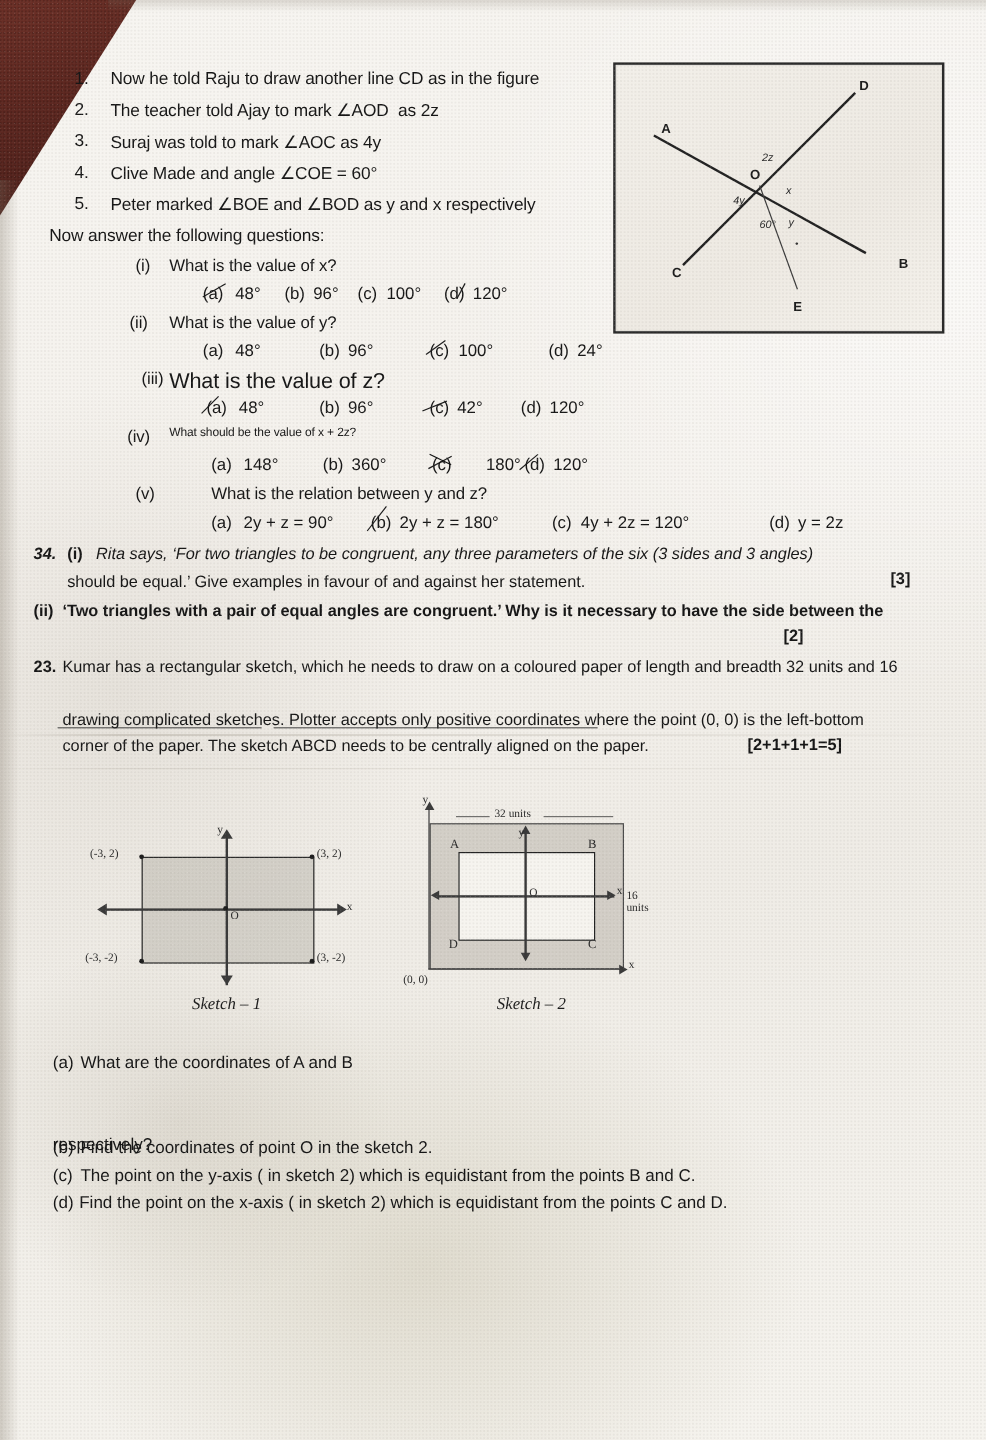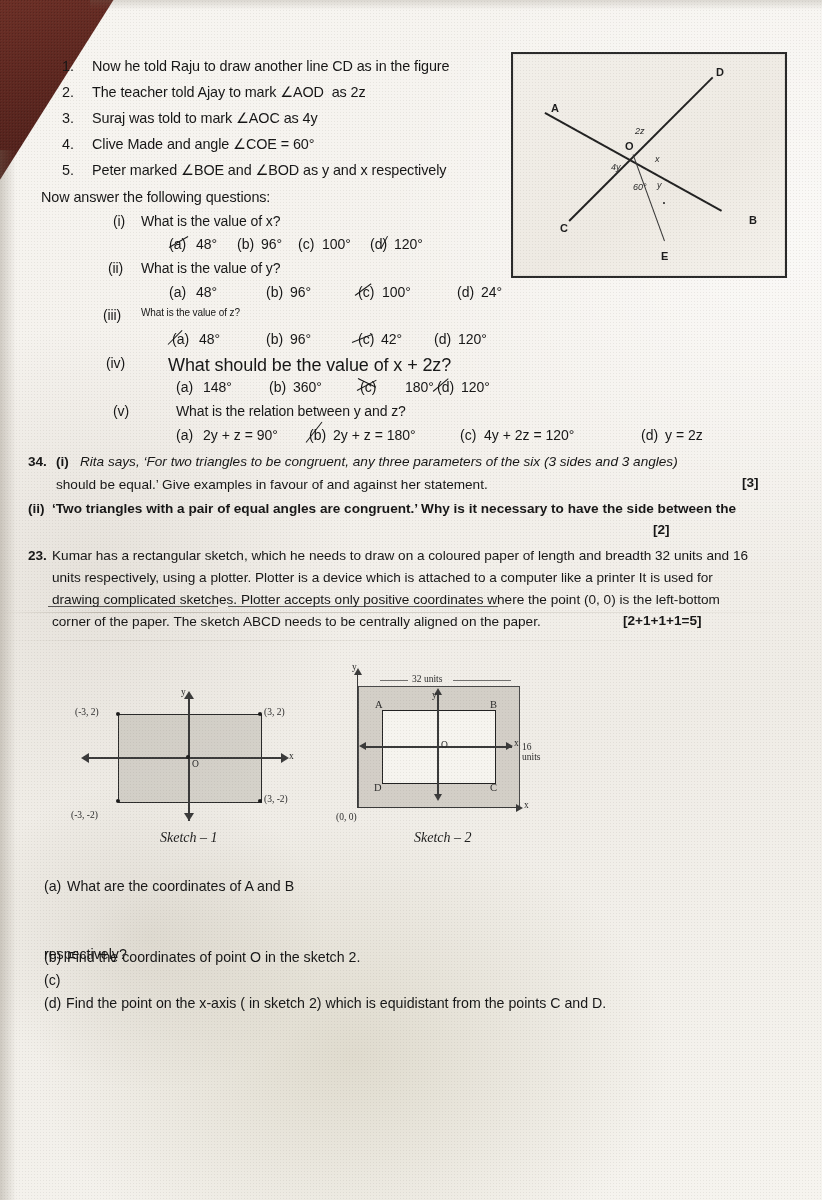--- a/index.html
+++ b/index.html
@@ -152,39 +152,39 @@
   <div class="opt" style="left:266px;top:284px;">(b)</div>
   <div class="opt" style="left:290px;top:284px;">96°</div>
 
   <div class="opt" style="left:358px;top:284px;">(c)</div>
   <div class="opt" style="left:382px;top:284px;">100°</div>
   <div class="strike" style="left:355px;top:295px;width:20px;transform:rotate(-36deg);"></div>
 
   <div class="opt" style="left:457px;top:284px;">(d)</div>
   <div class="opt" style="left:481px;top:284px;">24°</div>
 
-  <div class="li" style="left:103px;top:307px;font-size:14px;">(iii)</div>
-  <div class="li" style="left:141px;top:307px;font-size:10px;">What is the value of z?</div>
+  <div class="li" style="left:118px;top:307px;font-size:14px;">(iii)</div>
+  <div class="li" style="left:141px;top:307px;font-size:18px;">What is the value of z?</div>
 
   <div class="opt" style="left:172px;top:331px;">(a)</div>
   <div class="opt" style="left:199px;top:331px;">48°</div>
   <div class="strike" style="left:168px;top:344px;width:20px;transform:rotate(-45deg);"></div>
 
   <div class="opt" style="left:266px;top:331px;">(b)</div>
   <div class="opt" style="left:290px;top:331px;">96°</div>
 
   <div class="opt" style="left:358px;top:331px;">(c)</div>
   <div class="opt" style="left:381px;top:331px;">42°</div>
   <div class="strike" style="left:352px;top:342px;width:22px;transform:rotate(-22deg);"></div>
 
   <div class="opt" style="left:434px;top:331px;">(d)</div>
   <div class="opt" style="left:458px;top:331px;">120°</div>
 
   <div class="li" style="left:106px;top:355px;font-size:14px;">(iv)</div>
-  <div class="li" style="left:141px;top:355px;font-size:18px;margin-left:27px;">What should be the value of x + 2z?</div>
+  <div class="li" style="left:141px;top:355px;font-size:10px;">What should be the value of x + 2z?</div>
 
   <div class="opt" style="left:176px;top:379px;">(a)</div>
   <div class="opt" style="left:203px;top:379px;">148°</div>
 
   <div class="opt" style="left:269px;top:379px;">(b)</div>
   <div class="opt" style="left:293px;top:379px;">360°</div>
 
   <div class="opt" style="left:360px;top:379px;">(c)</div>
   <div class="opt" style="left:405px;top:379px;">180°</div>
   <div class="strike" style="left:357px;top:390px;width:22px;transform:rotate(-28deg);"></div>
@@ -203,33 +203,32 @@
   <div class="opt" style="left:309px;top:427px;">(b)</div>
   <div class="opt" style="left:333px;top:427px;">2y + z = 180°</div>
   <div class="strike" style="left:306px;top:442px;width:26px;transform:rotate(-52deg);"></div>
 
   <div class="opt" style="left:460px;top:427px;">(c)</div>
   <div class="opt" style="left:484px;top:427px;">4y + 2z = 120°</div>
 
   <div class="opt" style="left:641px;top:427px;">(d)</div>
   <div class="opt" style="left:665px;top:427px;">y = 2z</div>
 
-  <div class="txt b s135" style="left:28px;top:454px;">34.</div>
+  <div class="txt b s135" style="left:28px;top:454px;font-style:italic;">34.</div>
   <div class="txt b s135" style="left:56px;top:454px;">(i)</div>
   <div class="txt s135" style="left:80px;top:454px;font-style:italic;">Rita says, ‘For two triangles to be congruent, any three parameters of the six (3 sides and 3 angles)</div>
   <div class="txt s135" style="left:56px;top:477px;">should be equal.’ Give examples in favour of and against her statement.</div>
   <div class="txt b s135" style="left:742px;top:475px;">[3]</div>
 
   <div class="txt b s135" style="left:28px;top:501px;">(ii)</div>
   <div class="txt b s135" style="left:52px;top:501px;">‘Two triangles with a pair of equal angles are congruent.’ Why is it necessary to have the side between the</div>
   <div class="txt b s135" style="left:653px;top:522px;">[2]</div>
 
   <div class="txt b s135" style="left:28px;top:548px;">23.</div>
   <div class="txt s135" style="left:52px;top:548px;">Kumar has a rectangular sketch, which he needs to draw on a coloured paper of length and breadth 32 units and 16</div>
-  <div class="txt s135" style="left:52px;top:570px;">units respectively, using a plotter. Plotter is a device which is attached to a computer like a printer It is used for</div>
   <div class="txt s135" style="left:52px;top:592px;">drawing complicated sketches. Plotter accepts only positive coordinates where the point (0, 0) is the left-bottom</div>
   <div class="ul" style="left:48px;top:606px;width:170px;"></div>
   <div class="ul" style="left:228px;top:606px;width:270px;"></div>
   <div class="txt s135" style="left:52px;top:614px;">corner of the paper. The sketch ABCD needs to be centrally aligned on the paper.</div>
   <div class="txt b s135" style="left:623px;top:613px;">[2+1+1+1=5]</div>
 
   <div id="figbox">
 
     <div class="fline" style="left:32px;top:58px;width:202px;transform:rotate(29deg);"></div>
 
@@ -266,21 +265,21 @@
     <div class="arrw" style="left:196px;top:58px;border-top:5px solid transparent;border-bottom:5px solid transparent;border-left:8px solid #3a3a3a;"></div>
 
     <div class="dot" style="left:31px;top:17px;"></div>
     <div class="dot" style="left:173px;top:17px;"></div>
     <div class="dot" style="left:31px;top:104px;"></div>
     <div class="dot" style="left:173px;top:104px;"></div>
     <div class="dot" style="left:101px;top:60px;"></div>
 
     <div class="sk-lbl" style="left:-10px;top:12px;">(-3, 2)</div>
     <div class="sk-lbl" style="left:179px;top:12px;">(3, 2)</div>
-    <div class="sk-lbl" style="left:-14px;top:99px;margin-top:16px;">(-3, -2)</div>
+    <div class="sk-lbl" style="left:-14px;top:99px;">(-3, -2)</div>
     <div class="sk-lbl" style="left:179px;top:99px;">(3, -2)</div>
     <div class="sk-lbl" style="left:107px;top:64px;">O</div>
     <div class="sk-lbl" style="left:96px;top:-8px;">y</div>
     <div class="sk-lbl" style="left:204px;top:56px;">x</div>
   </div>
   <div class="sketchcap" style="left:160px;top:830px;">Sketch – 1</div>
 
   <div class="sk-rect" style="left:340px;top:668px;width:200px;height:155px;">
 
     <div style="position:absolute;left:18px;top:18px;width:160px;height:120px;background:rgba(120,112,100,.24);border:1.2px solid #4a4a4a;"></div>
@@ -318,19 +317,20 @@
   <div class="sketchcap" style="left:414px;top:830px;">Sketch – 2</div>
 
   <div class="txt s14" style="left:44px;top:879px;">(a)</div>
   <div class="txt s14" style="left:67px;top:879px;">What are the coordinates of A and B</div>
   <div class="txt s14" style="left:44px;top:902px;margin-top:45px;">respectively?</div>
 
   <div class="txt s14" style="left:44px;top:950px;">(b)</div>
   <div class="txt s14" style="left:67px;top:950px;">Find the coordinates of point O in the sketch 2.</div>
 
   <div class="txt s14" style="left:44px;top:973px;">(c)</div>
+  <div class="txt s14" style="left:67px;top:973px;">The point on the y-axis ( in sketch 2) which is equidistant from the points B and C.</div>
 
   <div class="txt s14" style="left:44px;top:996px;">(d)</div>
   <div class="txt s14" style="left:66px;top:996px;">Find the point on the x-axis ( in sketch 2) which is equidistant from the points C and D.</div>
 
 </div>
 
 <div id="grain"></div>
 
 </body></html>

